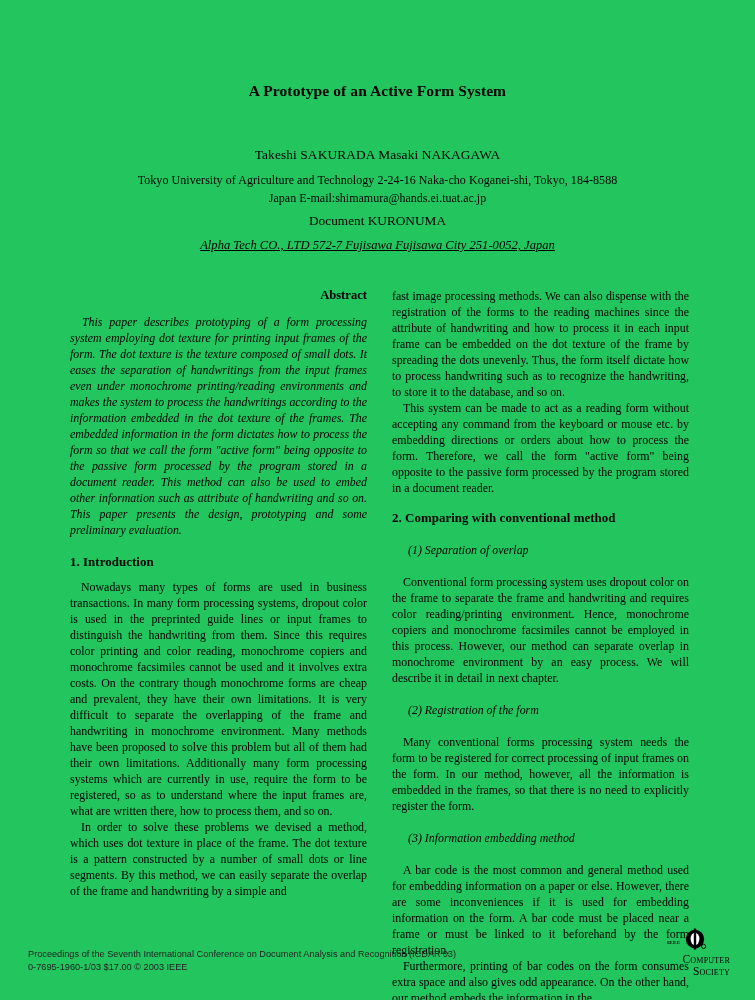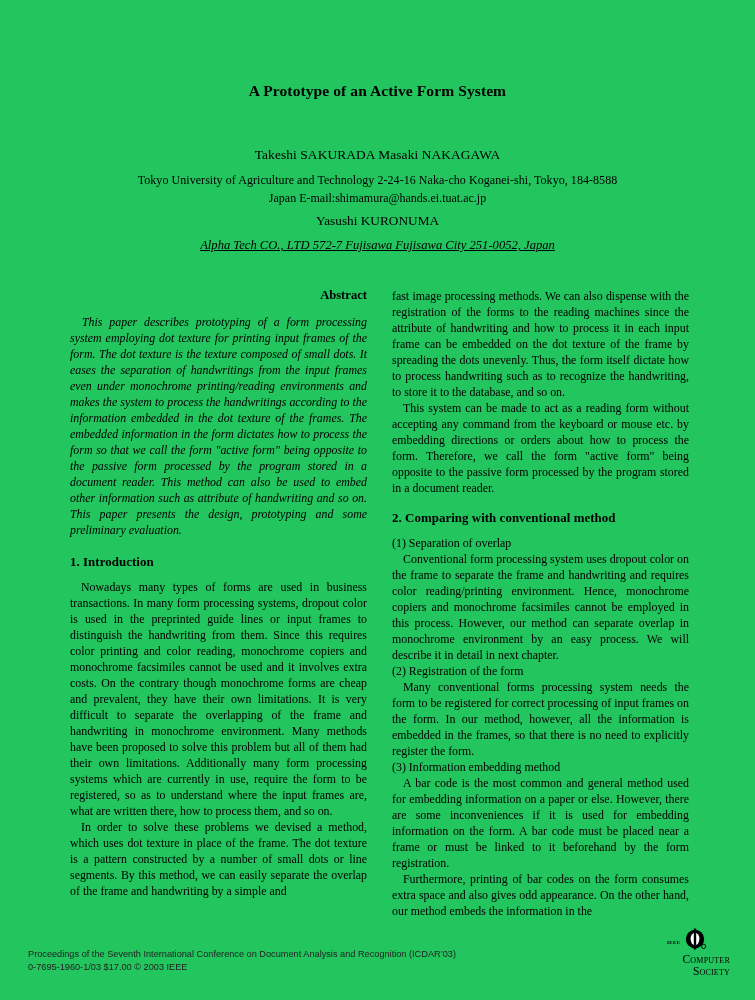--- a/index.html
+++ b/index.html
@@ -110,25 +110,26 @@
     text-justify: inter-word;
     hyphens: none;
   }
   p.body.indent { text-indent: 11px; }
   p.body.abstract {
     font-style: italic;
     text-indent: 12px;
   }
   p.body.noindent { text-indent: 0; }
   p.sublabel {
-    margin: 0;
+    margin: 16px;
     font-size: 11.9px;
     line-height: 1.345;
     text-align: left;
     text-indent: 0;
+    font-style: italic;
   }
 
   
   .footer {
     position: absolute;
     left: 28px;
     top: 948px;
     font-family: "Liberation Sans", sans-serif;
     font-size: 9.2px;
     line-height: 1.42;
@@ -178,21 +179,21 @@
 
     <div class="authors">
       <div class="line">Takeshi SAKURADA  Masaki NAKAGAWA</div>
     </div>
 
     <div class="affiliation">
       <div class="wide">Tokyo University of Agriculture and Technology 2-24-16 Naka-cho Koganei-shi, Tokyo, 184-8588</div>
       <div>Japan    E-mail:shimamura@hands.ei.tuat.ac.jp</div>
     </div>
 
-    <div class="author2">Yasushi  KURONUMA</div>
+    <div class="author2">Document  KURONUMA</div>
     <div class="affiliation2">Alpha Tech CO., LTD 572-7 Fujisawa Fujisawa City 251-0052, Japan</div>
   </div>
 
   <div class="columns">
 
     <div class="col col-left">
       <div class="h-center">Abstract</div>
       <p class="body abstract">This paper describes prototyping of a form processing system employing dot texture for printing input frames of the form.  The dot texture is the texture composed of small dots. It eases the separation of handwritings from the input frames even under monochrome printing/reading environments and makes the system to process the handwritings according to the information embedded in the dot texture of the frames. The embedded information in the form dictates how to process the form so that we call the form "active form" being opposite to the passive form processed by the program stored in a document reader. This method can also be used to embed other information such as attribute of handwriting and so on. This paper presents the design, prototyping and some preliminary evaluation.</p>
 
       <h2 class="section">1. Introduction</h2>

